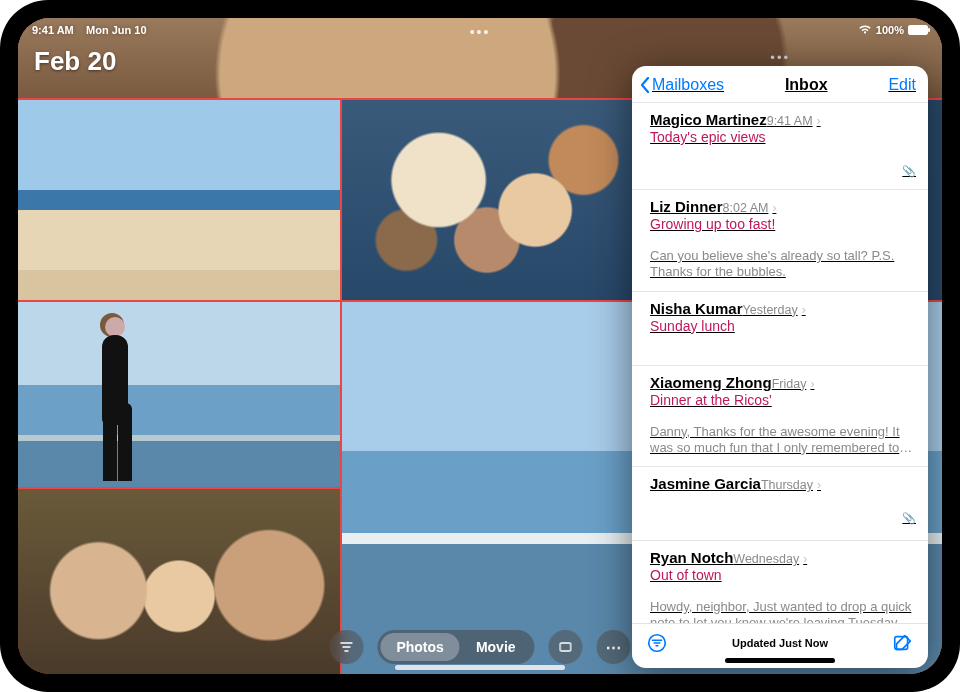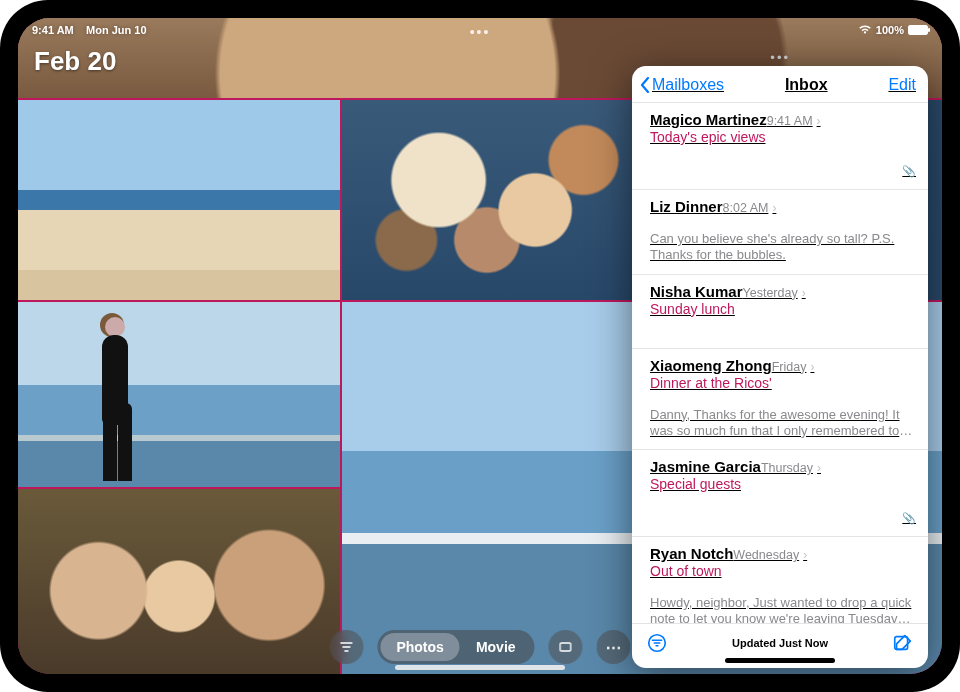--- a/index.html
+++ b/index.html
@@ -29,21 +29,21 @@
   .battery::after{ content:""; position:absolute; right:-3px; top:2px; width:2px; height:4px; background:#fff; border-radius:1px;}
   .wifi {
     width:14px; height:10px; position:relative;
   }
   .wifi svg { width:14px; height:10px; }
   .ellipsis-top {
     position:absolute; top:6px; left:50%; transform:translateX(-50%); color:#fff;
     font-size:14px; letter-spacing:2px; z-index:50; opacity:.85;
   }
   
-  .photos-app { position:absolute; inset:0; background:#be185d; }
+  .photos-app { position:absolute; inset:0; background:#ef4444; }
   .date-overlay {
     position:absolute; top:28px; left:16px; color:#fff; font-size:26px; font-weight:700;
     text-shadow:0 1px 3px rgba(0,0,0,.5); z-index:10;
   }
   .grid {
     position:absolute; inset:0; display:grid;
     grid-template-columns: 1.05fr 1.05fr .9fr;
     grid-template-rows: 80px 200px 1fr;
     gap:2px;
   }
@@ -251,20 +251,21 @@
           <div style="text-align:right"><span class="attach">📎</span></div>
         </div>
         <div class="msg">
           <div class="row1">
             <span class="sender">Liz Dinner</span>
             <span class="time">
                 <span>8:02 AM</span>
                 <span class="chev">›</span>
               </span>
           </div>
+          <div class="subject">Growing up too fast!</div>
           <div class="preview">Can you believe she's already so tall? P.S. Thanks for the bubbles.</div>
         </div>
         <div class="msg big">
           <div class="row1">
             <span class="sender">Nisha Kumar</span>
             <span class="time">
                 <span>Yesterday</span>
                 <span class="chev">›</span>
               </span>
           </div>
@@ -283,21 +284,20 @@
           <div class="preview">Danny, Thanks for the awesome evening! It was so much fun that I only remembered to take on…</div>
         </div>
         <div class="msg big">
           <div class="row1">
             <span class="sender">Jasmine Garcia</span>
             <span class="time">
                 <span>Thursday</span>
                 <span class="chev">›</span>
               </span>
           </div>
-          <div class="subject">Special guests</div>
           <div class="preview"></div>
           <div style="text-align:right"><span class="attach">📎</span></div>
         </div>
         <div class="msg">
           <div class="row1">
             <span class="sender">Ryan Notch</span>
             <span class="time">
                 <span>Wednesday</span>
                 <span class="chev">›</span>
               </span>

